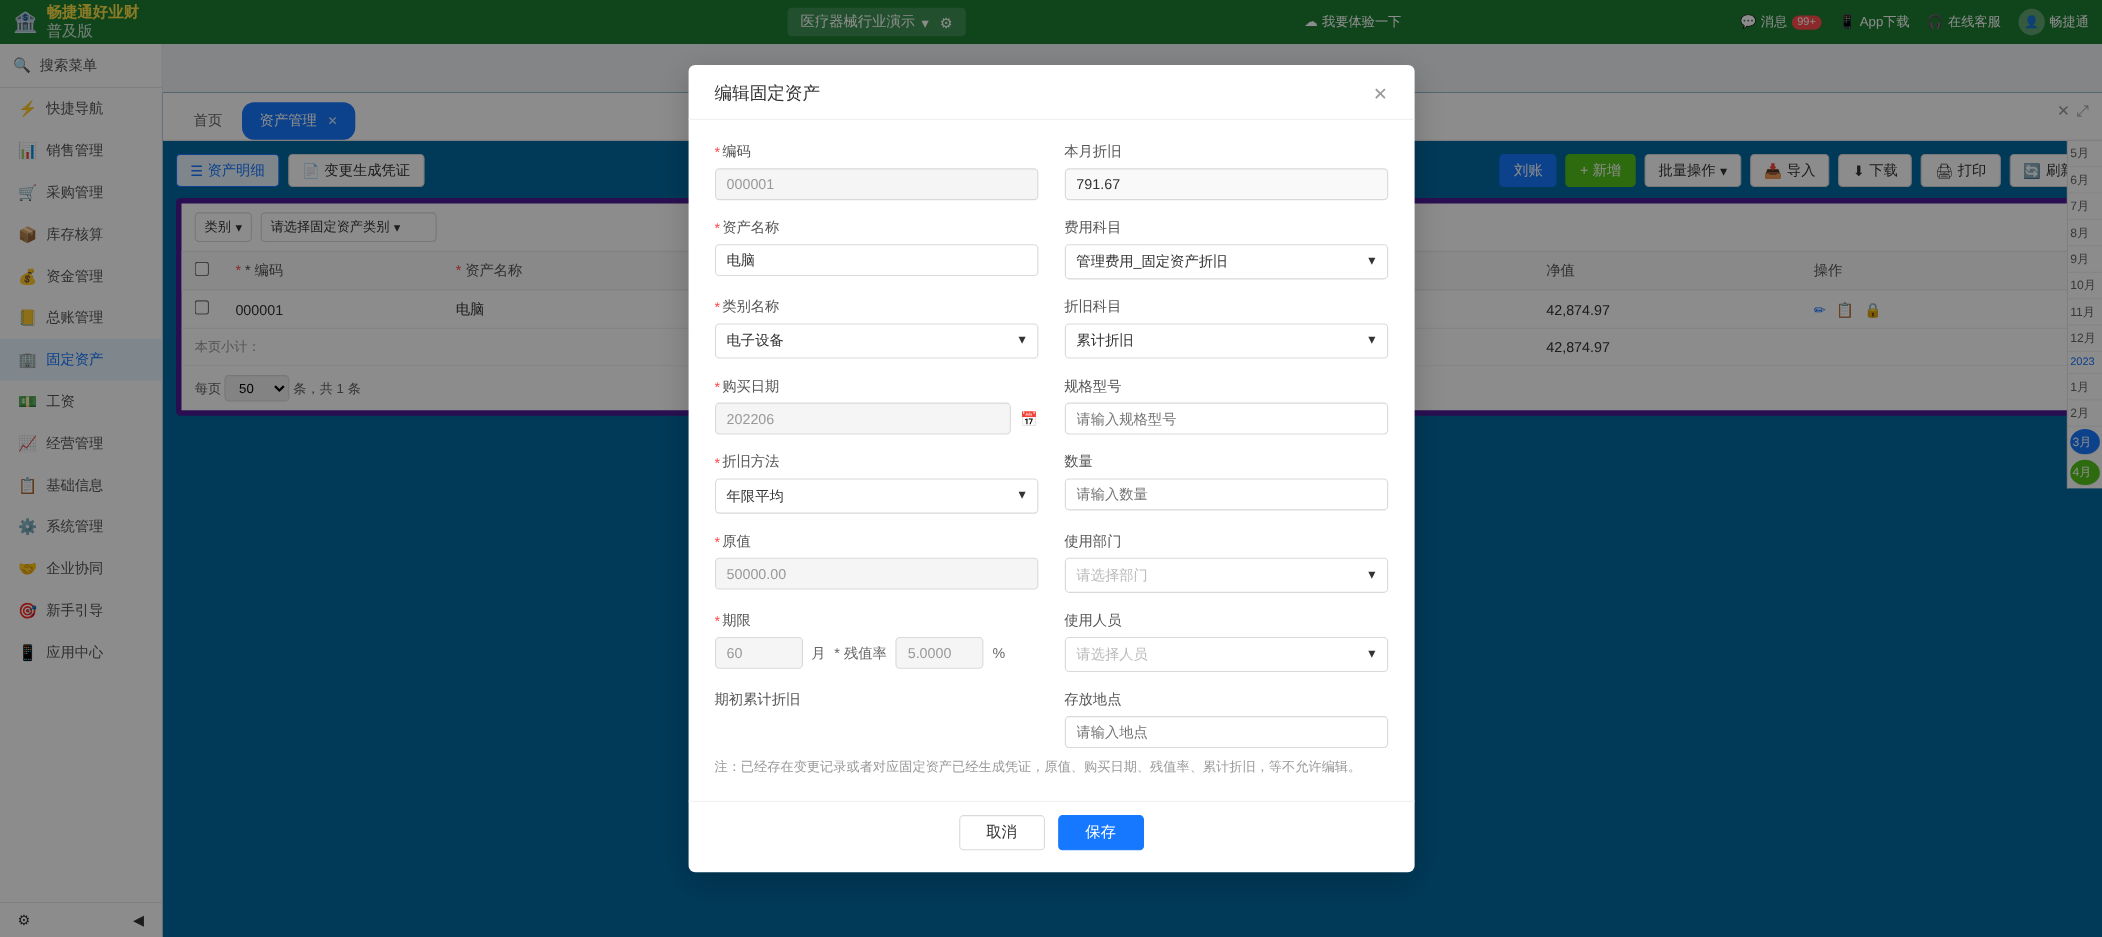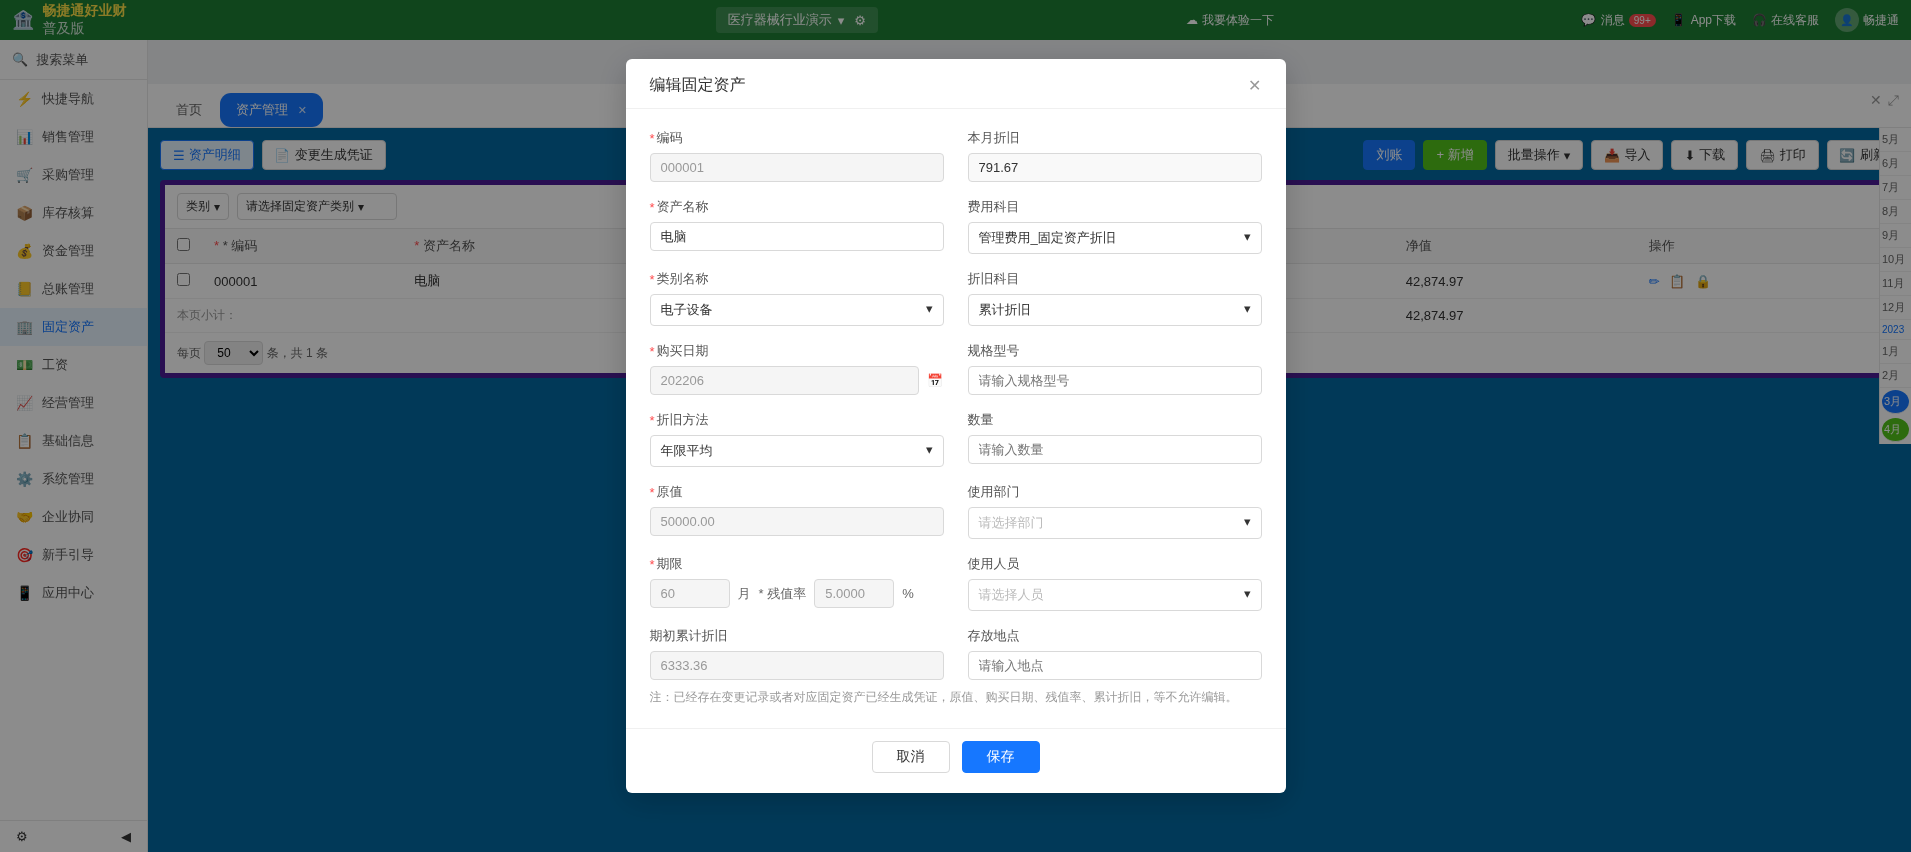--- a/index.html
+++ b/index.html
@@ -493,21 +493,20 @@
           <div class="form-select">
             <span style="color:#bbb;">请选择人员</span>
             <span>▾</span>
           </div>
         </div>
 
         <div class="form-item">
           <div class="form-label">
             <span>期初累计折旧</span>
           </div>
-          <input class="form-input form-input-disabled" type="text" value="6333.36" readonly="" style="">
         </div>
 
         <div class="form-item">
           <div class="form-label">
             <span>存放地点</span>
           </div>
           <input class="form-input" type="text" placeholder="请输入地点" style="">
         </div>
 
       </div>

